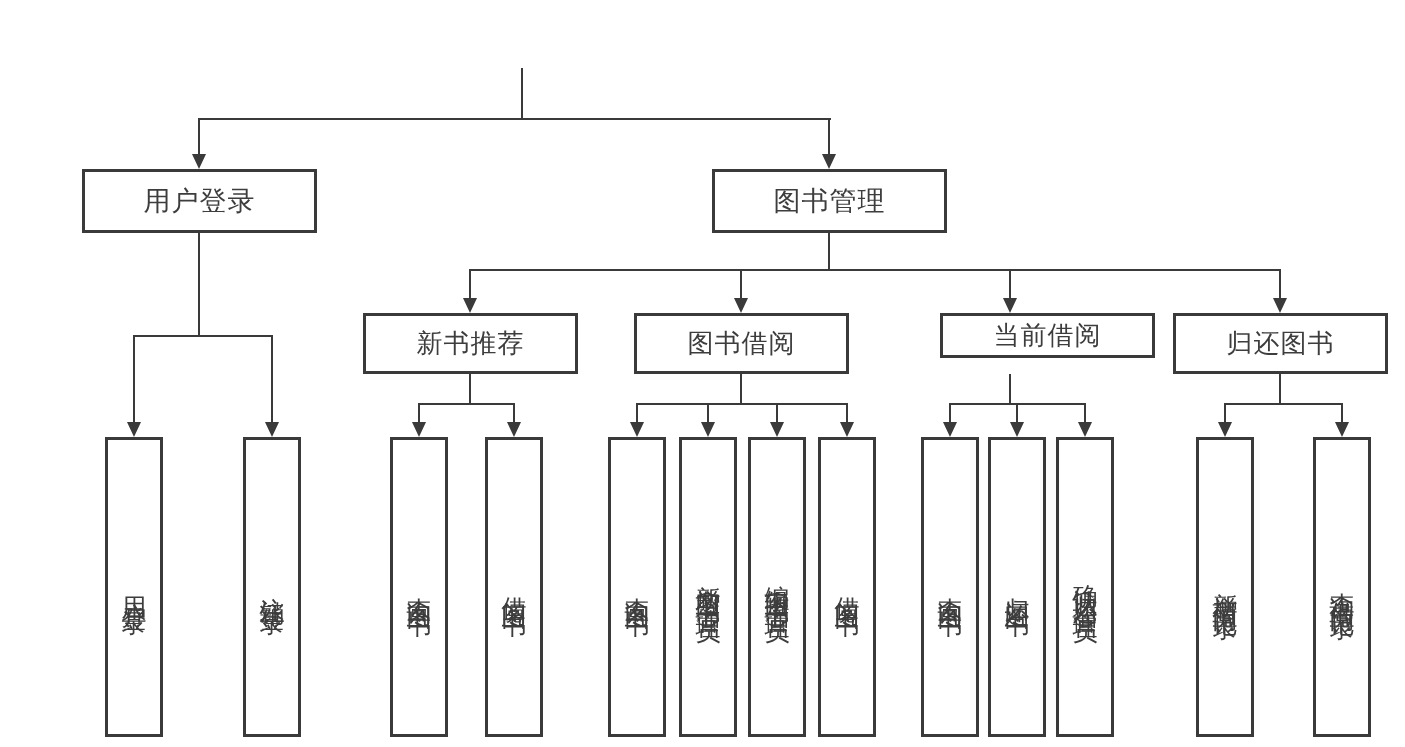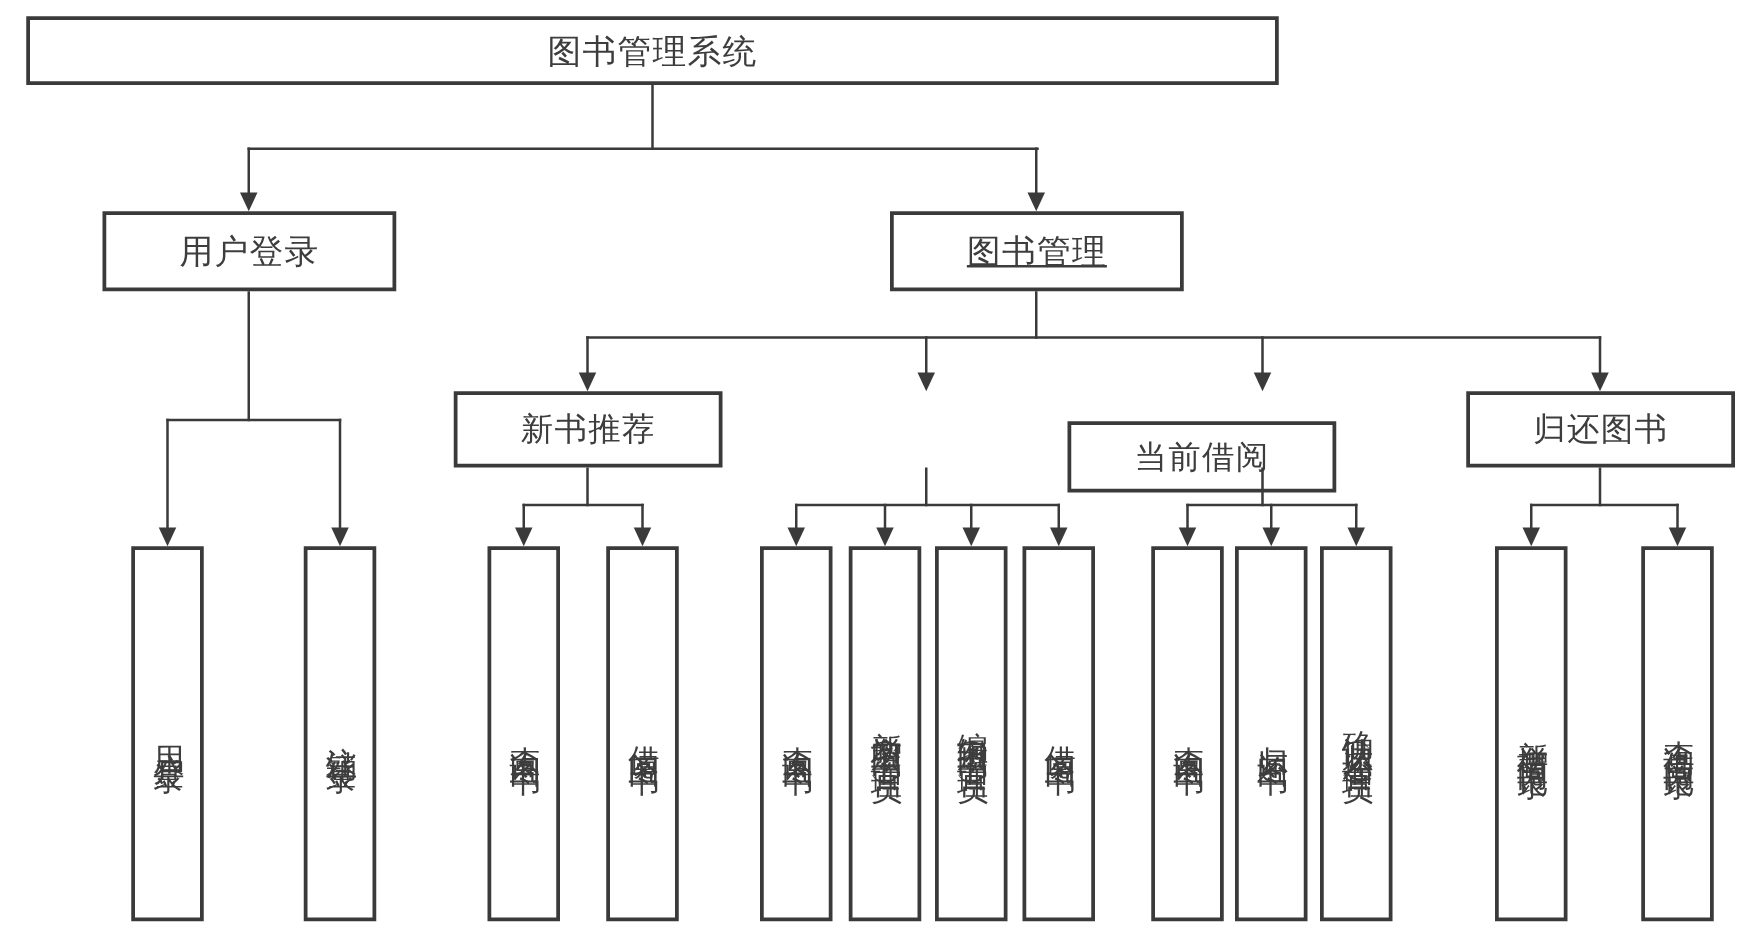--- a/index.html
+++ b/index.html
@@ -48,35 +48,32 @@
     white-space:nowrap;
     z-index:5;
     letter-spacing:1px;
   }
 </style>
 </head>
 <body>
 
 <div id="stage">
 
-  <div class="box box-h" style="left:21px;top:13px;width:1002px;height:55px;">
-    <span>图书管理系统</span>
-  </div>
 
   <div class="vl" style="left:521px;top:68px;height:52px;"></div>
   <div class="hl" style="left:198px;top:118px;width:633px;"></div>
   <div class="vl" style="left:198px;top:118px;height:38px;"></div>
   <div class="arr" style="left:192px;top:154px;"></div>
   <div class="vl" style="left:828px;top:118px;height:38px;"></div>
   <div class="arr" style="left:822px;top:154px;"></div>
 
   <div class="box box-h" style="left:82px;top:169px;width:235px;height:64px;">
     <span>用户登录</span>
   </div>
-  <div class="box box-h" style="left:712px;top:169px;width:235px;height:64px;text-decoration:underline;">
+  <div class="box box-h" style="left:712px;top:169px;width:235px;height:64px;">
     <span>图书管理</span>
   </div>
 
   <div class="vl" style="left:198px;top:233px;height:104px;"></div>
   <div class="hl" style="left:133px;top:335px;width:140px;"></div>
   <div class="vl" style="left:133px;top:335px;height:89px;"></div>
   <div class="arr" style="left:127px;top:422px;"></div>
   <div class="vl" style="left:271px;top:335px;height:89px;"></div>
   <div class="arr" style="left:265px;top:422px;"></div>
 
@@ -87,21 +84,24 @@
   <div class="vl" style="left:740px;top:269px;height:31px;"></div>
   <div class="arr" style="left:734px;top:298px;"></div>
   <div class="vl" style="left:1009px;top:269px;height:31px;"></div>
   <div class="arr" style="left:1003px;top:298px;"></div>
   <div class="vl" style="left:1279px;top:269px;height:31px;"></div>
   <div class="arr" style="left:1273px;top:298px;"></div>
 
   <div class="box box-l3" style="left:363px;top:313px;width:215px;height:61px;">
     <span>新书推荐</span>
   </div>
-  <div class="box box-l3" style="left:854px;top:313px;width:215px;height:57px;margin-top:24px;">
+  <div class="box box-l3" style="left:634px;top:313px;width:215px;height:61px;">
+    <span>图书借阅</span>
+  </div>
+  <div class="box box-l3" style="left:940px;top:313px;width:215px;height:45px;">
     <span>当前借阅</span>
   </div>
   <div class="box box-l3" style="left:1173px;top:313px;width:215px;height:61px;">
     <span>归还图书</span>
   </div>
 
   <div class="vl" style="left:469px;top:374px;height:31px;"></div>
   <div class="hl" style="left:418px;top:403px;width:97px;"></div>
   <div class="vl" style="left:418px;top:403px;height:21px;"></div>
   <div class="arr" style="left:412px;top:422px;"></div>

